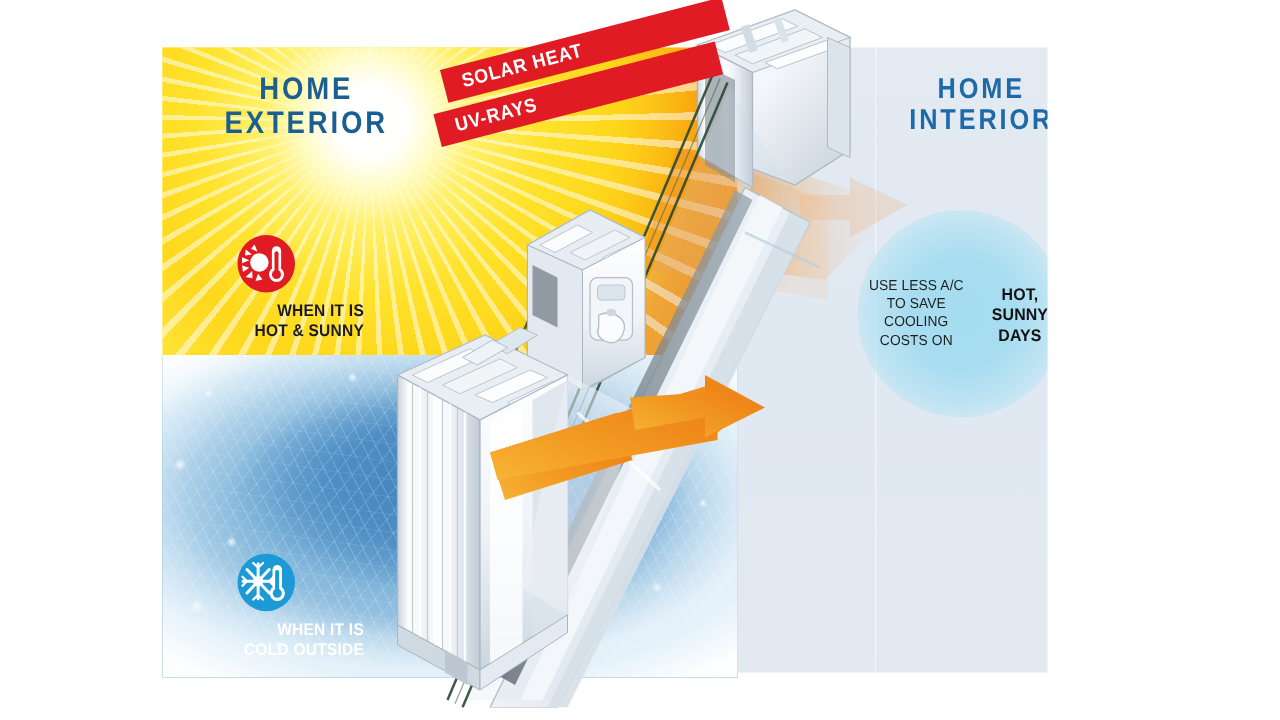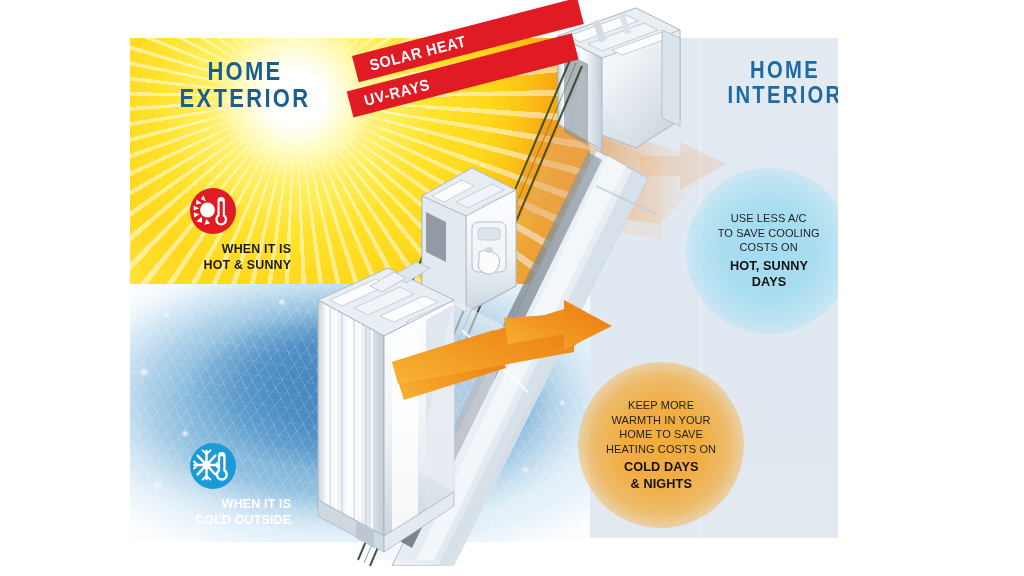--- a/index.html
+++ b/index.html
@@ -161,21 +161,21 @@
   #condition-hot .disc { background: #e01b24; }
   #condition-hot .cap { color: #1b1b1b; }
   #condition-cold { left: 128px; top: 443px; }
   #condition-cold .disc { background: #1b9ad6; }
   #condition-cold .cap { color: #ffffff; }
 
   
   .bubble {
     position: absolute;
     text-align: center;
-    display: flex; flex-direction: column;
+    display: flex; flex-direction: row;
     align-items: center; justify-content: center;
     border-radius: 50%;
   }
   .bubble .small {
     font-size: 11.6px;
     line-height: 1.26;
     color: #1f1f1f;
     letter-spacing: .1px;
     transform: scaleX(.95);
   }
@@ -492,26 +492,14 @@
       <div>USE LESS A/C</div>
       <div>TO SAVE COOLING</div>
       <div>COSTS ON</div>
     </div>
     <div class="strong">
       <div>HOT, SUNNY</div>
       <div>DAYS</div>
     </div>
   </div>
 
-  <div id="bubble-heating" class="bubble">
-    <div class="small">
-      <div>KEEP MORE</div>
-      <div>WARMTH IN YOUR</div>
-      <div>HOME TO SAVE</div>
-      <div>HEATING COSTS ON</div>
-    </div>
-    <div class="strong">
-      <div>COLD DAYS</div>
-      <div>&amp; NIGHTS</div>
-    </div>
-  </div>
 
 </div>
 
 </body></html>

